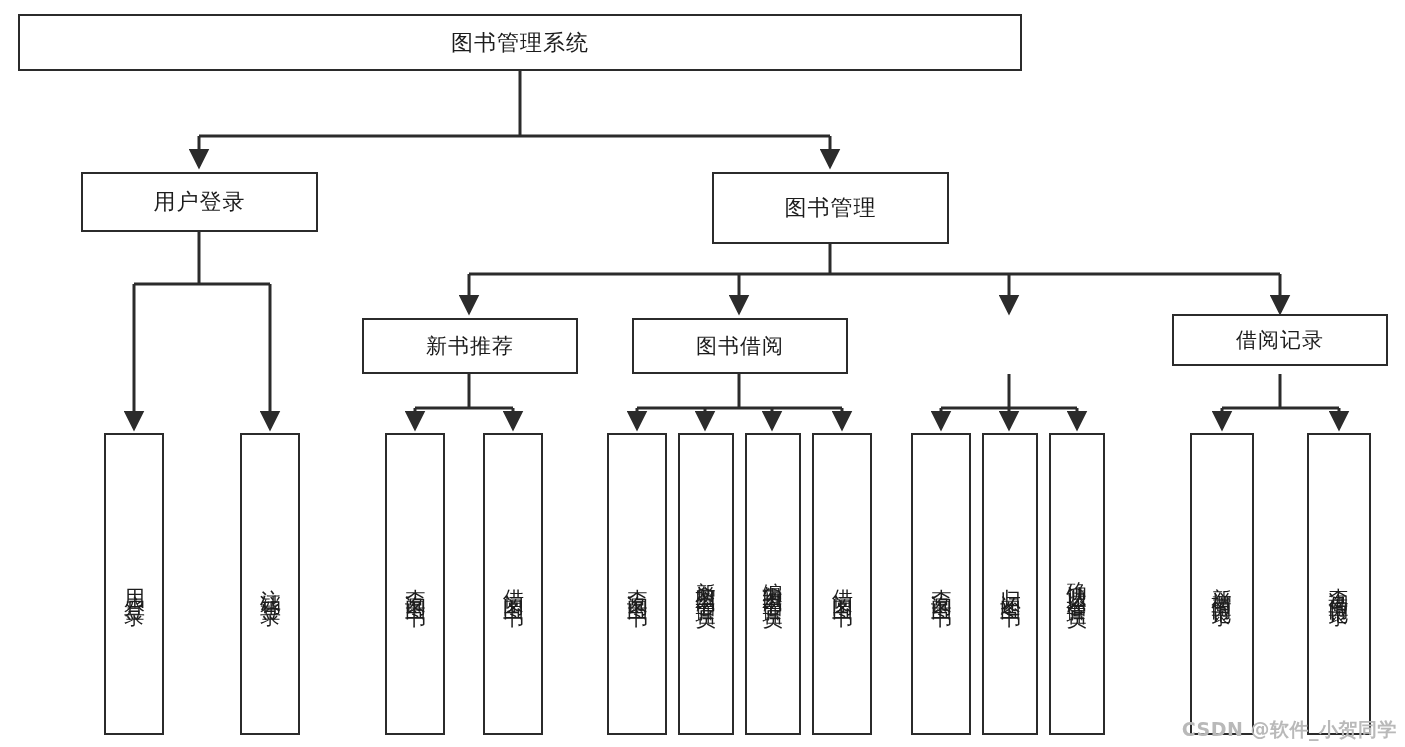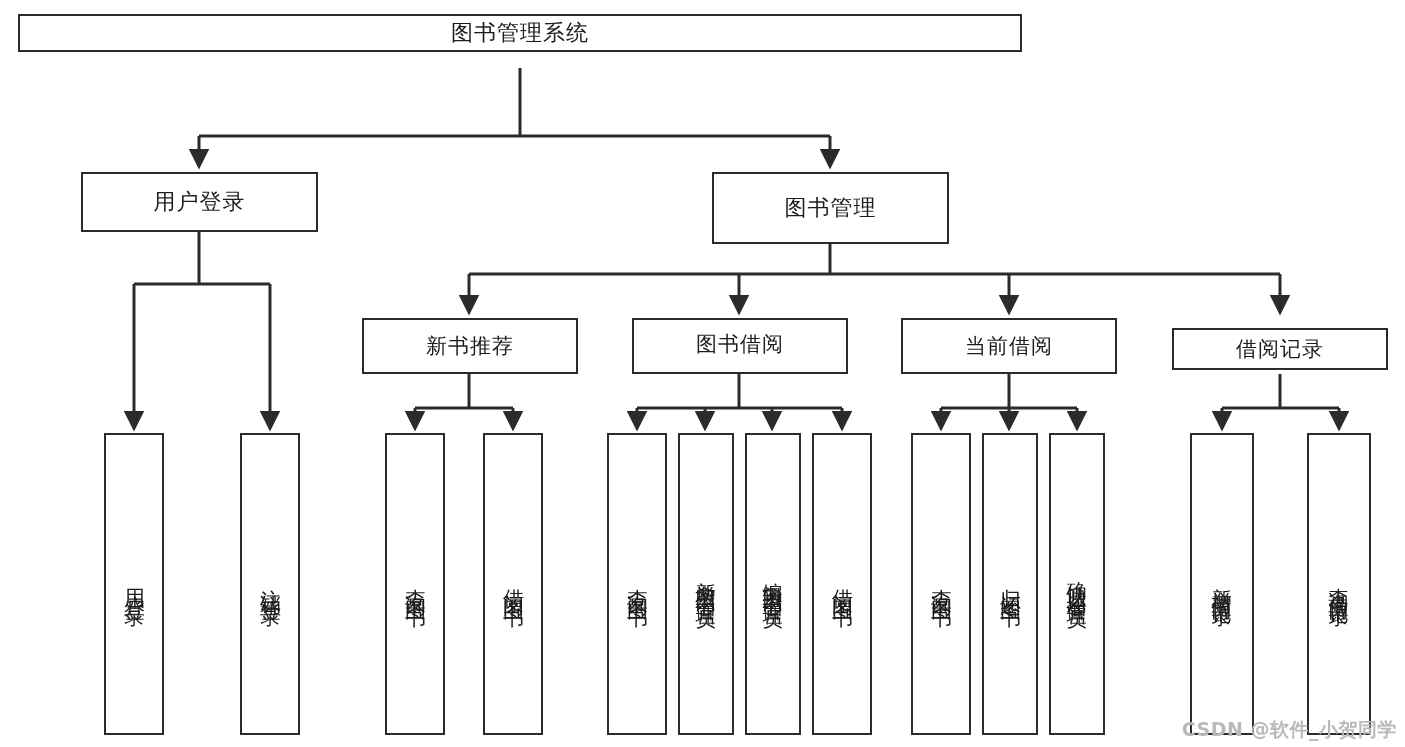--- a/index.html
+++ b/index.html
@@ -123,41 +123,38 @@
       <path d="M 1009 408 L 1009 428" marker-end="url(#arrow)"></path>
       <path d="M 1077 408 L 1077 428" marker-end="url(#arrow)"></path>
 
       <path d="M 1280 374 L 1280 408"></path>
       <path d="M 1222 408 L 1339 408"></path>
       <path d="M 1222 408 L 1222 428" marker-end="url(#arrow)"></path>
       <path d="M 1339 408 L 1339 428" marker-end="url(#arrow)"></path>
     </g>
   </svg>
 
-  <div class="node root" style="left:18px; top:14px; width:1004px; height:38px;">
+  <div class="node root" style="left:18px; top:14px; width:1004px; height:57px;">
     <span class="node-label">图书管理系统</span>
   </div>
 
   <div class="node level2" style="left:81px; top:172px; width:237px; height:60px;">
     <span class="node-label">用户登录</span>
   </div>
   <div class="node level2" style="left:712px; top:172px; width:237px; height:72px;">
     <span class="node-label">图书管理</span>
   </div>
 
   <div class="node level3" style="left:362px; top:318px; width:216px; height:56px;">
     <span class="node-label">新书推荐</span>
   </div>
-  <div class="node level3" style="left:632px; top:318px; width:216px; height:56px;font-family:Liberation Mono, monospace;">
+  <div class="node level3" style="left:632px; top:318px; width:216px; height:56px;">
     <span class="node-label">图书借阅</span>
   </div>
-  <div class="node level3" style="left:901px; top:318px; width:216px; height:56px;">
-    <span class="node-label">当前借阅</span>
-  </div>
-  <div class="node level3" style="left:1172px; top:328px; width:216px; height:42px;">
+  <div class="node level3" style="left:1172px; top:314px; width:216px; height:52px;">
     <span class="node-label">借阅记录</span>
   </div>
 
   <div class="node leaf" style="left:104px; top:433px; width:60px; height:302px;">
     <span class="node-label">用户登录</span>
   </div>
   <div class="node leaf" style="left:240px; top:433px; width:60px; height:302px;">
     <span class="node-label">注销登录</span>
   </div>
 

